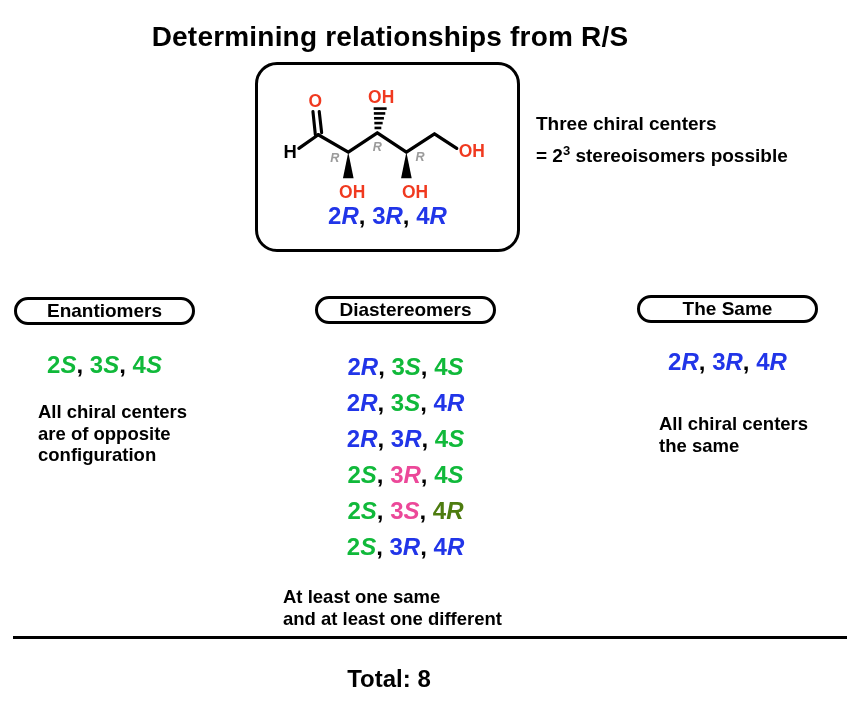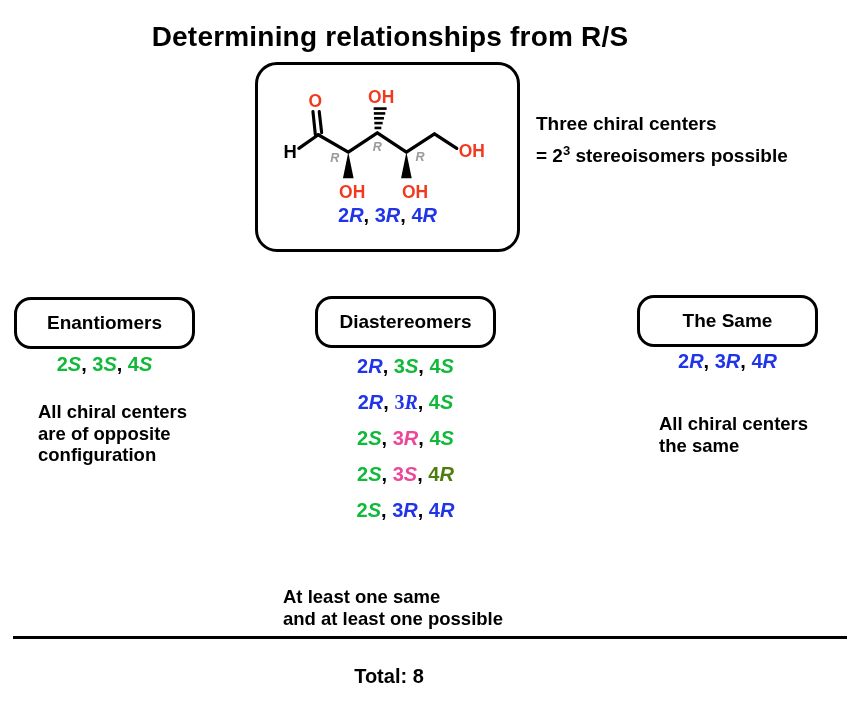--- a/index.html
+++ b/index.html
@@ -10,40 +10,40 @@
   .abs{position:absolute;}
   .title{left:0;top:21px;width:780px;text-align:center;font-size:28px;letter-spacing:.2px;}
   
   .mol-box{left:255px;top:62px;width:265px;height:190px;border:3px solid #000;border-radius:22px;box-sizing:border-box;}
   .mol-box svg{position:absolute;left:0;top:0;width:100%;height:100%;}
   .mol-caption{position:absolute;left:0;bottom:9px;width:100%;text-align:center;font-size:21px;}
   
   .annotation{left:536px;top:110px;font-size:19px;line-height:27px;}
   .annotation sup{font-size:13px;}
   
-  .pill{height:52px;border:3px solid #000;border-radius:17px;box-sizing:border-box;
+  .pill{height:28px;border:3px solid #000;border-radius:17px;box-sizing:border-box;
         display:flex;align-items:center;justify-content:center;font-size:19px;}
   .pill-enantiomers{left:14px;top:297px;width:181px;}
   .pill-diastereomers{left:315px;top:296px;width:181px;}
   .pill-same{left:637px;top:295px;width:181px;}
   
-  .rows{font-size:20px;}
+  .rows{font-size:24px;}
   .descriptor-row{text-align:center;height:23px;margin-bottom:13px;line-height:23px;}
   .descriptor-row em{font-style:italic;}
   .descriptor-row .comma{color:#000;}
   .rows-enantiomers{left:14px;top:353px;width:181px;}
   .rows-diastereomers{left:315px;top:355px;width:181px;}
   .rows-same{left:637px;top:350px;width:181px;}
   
   .note{font-size:18.5px;line-height:21.5px;}
   .note-enantiomers{left:38px;top:401px;}
   .note-same{left:659px;top:413px;}
   .note-diastereomers{left:283px;top:586px;}
   .divider{left:13px;top:636px;width:834px;height:3px;background:#000;}
-  .total{left:0;top:665px;width:778px;text-align:center;font-size:20px;}
+  .total{left:0;top:665px;width:778px;text-align:center;font-size:24px;}
   
   text{font-family:"Liberation Sans","DejaVu Sans",sans-serif;font-weight:700;}
   .atom-red{fill:var(--red);}
   .atom-black{fill:#000;}
   .stereo-gray{fill:var(--gray);font-style:italic;}
 </style>
 </head>
 <body>
 
 <div class="stage">
@@ -103,28 +103,29 @@
     <div>All chiral centers</div>
     <div>are of opposite</div>
     <div>configuration</div>
   </div>
 
   <div class="abs pill pill-diastereomers">
     <span>Diastereomers</span>
   </div>
   <div class="abs rows rows-diastereomers">
       <div class="descriptor-row"><span style="color: rgb(33, 53, 232);"><span>2</span><em>R</em></span><span class="comma">, </span><span style="color: rgb(16, 185, 58);"><span>3</span><em>S</em></span><span class="comma">, </span><span style="color: rgb(16, 185, 58);"><span>4</span><em>S</em></span></div>
-      <div class="descriptor-row"><span style="color: rgb(33, 53, 232);"><span>2</span><em>R</em></span><span class="comma">, </span><span style="color: rgb(33, 53, 232); font-family: Liberation Serif, serif;"><span>3</span><em>R</em></span><span class="comma">, </span><span style="color: rgb(16, 185, 58); text-align: center;"><span>4</span><em>S</em></span></div>
+      <div class="descriptor-row"><span style="color: rgb(33, 53, 232);"><span>2</span><em>R</em></span><span class="comma">, </span><span style="color: rgb(16, 185, 58);"><span>3</span><em>S</em></span><span class="comma">, </span><span style="color: rgb(33, 53, 232);"><span>4</span><em>R</em></span></div>
+      <div class="descriptor-row"><span style="color: rgb(33, 53, 232);"><span>2</span><em>R</em></span><span class="comma">, </span><span style="color: rgb(33, 53, 232);"><span>3</span><em>R</em></span><span class="comma">, </span><span style="color: rgb(16, 185, 58); text-align: center;"><span>4</span><em>S</em></span></div>
       <div class="descriptor-row"><span style="color: rgb(16, 185, 58);"><span>2</span><em>S</em></span><span class="comma">, </span><span style="color: #ec4899; margin-top: 39px;"><span>3</span><em>R</em></span><span class="comma">, </span><span style="color: rgb(16, 185, 58);"><span>4</span><em>S</em></span></div>
       <div class="descriptor-row"><span style="color: rgb(16, 185, 58);"><span>2</span><em>S</em></span><span class="comma">, </span><span style="color: #ec4899;"><span>3</span><em>S</em></span><span class="comma">, </span><span style="color: #4d7c0f;"><span>4</span><em>R</em></span></div>
       <div class="descriptor-row"><span style="color: rgb(16, 185, 58);"><span>2</span><em>S</em></span><span class="comma">, </span><span style="color: rgb(33, 53, 232);"><span>3</span><em>R</em></span><span class="comma">, </span><span style="color: rgb(33, 53, 232);"><span>4</span><em>R</em></span></div>
     </div>
   <div class="abs note note-diastereomers">
     <div>At least one same</div>
-    <div>and at least one possible</div>
+    <div>and at least one different</div>
   </div>
 
   <div class="abs pill pill-same">
     <span>The Same</span>
   </div>
   <div class="abs rows rows-same">
       <div class="descriptor-row"><span style="color: rgb(33, 53, 232);"><span>2</span><em>R</em></span><span class="comma">, </span><span style="color: rgb(33, 53, 232);"><span>3</span><em>R</em></span><span class="comma">, </span><span style="color: rgb(33, 53, 232);"><span>4</span><em>R</em></span></div>
     </div>
   <div class="abs note note-same">
     <div>All chiral centers</div>

